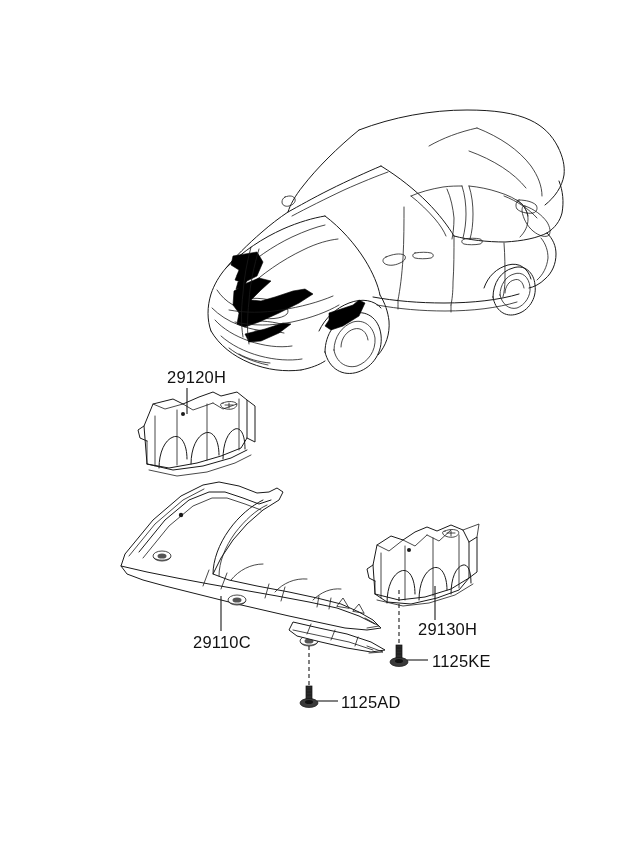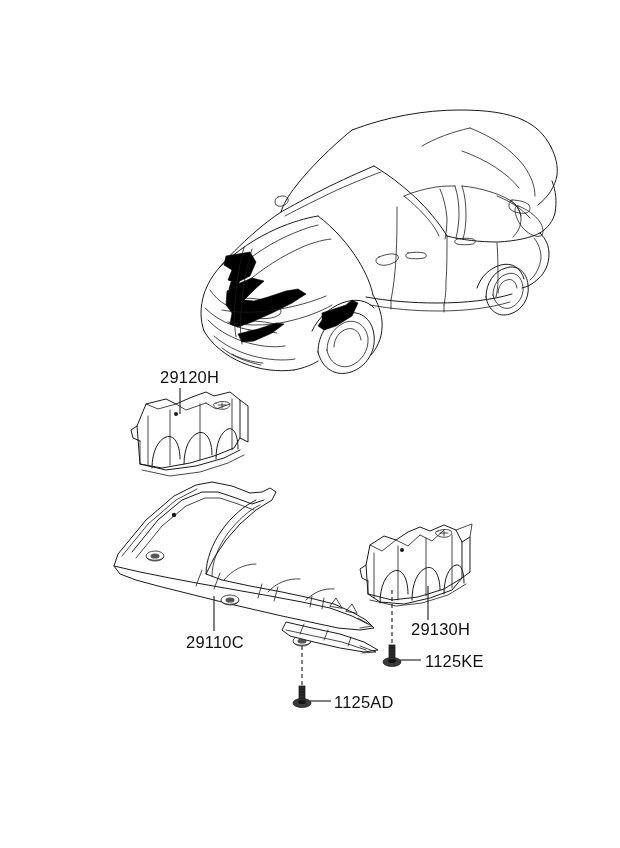--- a/index.html
+++ b/index.html
@@ -9,21 +9,21 @@
   }
   body {
     width: 620px;
     height: 848px;
     position: relative;
     overflow: hidden;
     font-family: "Liberation Sans", sans-serif;
   }
   #diagram-root {
     position: absolute;
-    left: 0;
+    left: 7px;
     top: 0;
     width: 569px;
     height: 848px;
   }
   svg.sheet {
     display: block;
     width: 620px;
     height: 848px;
   }
   .ln {

